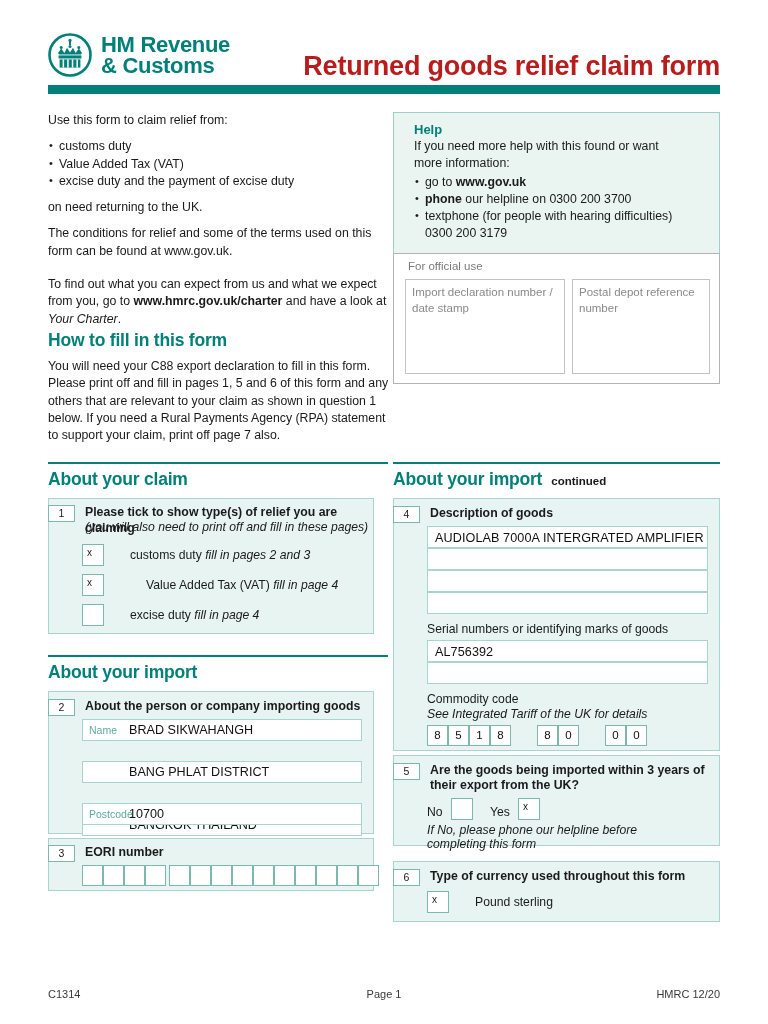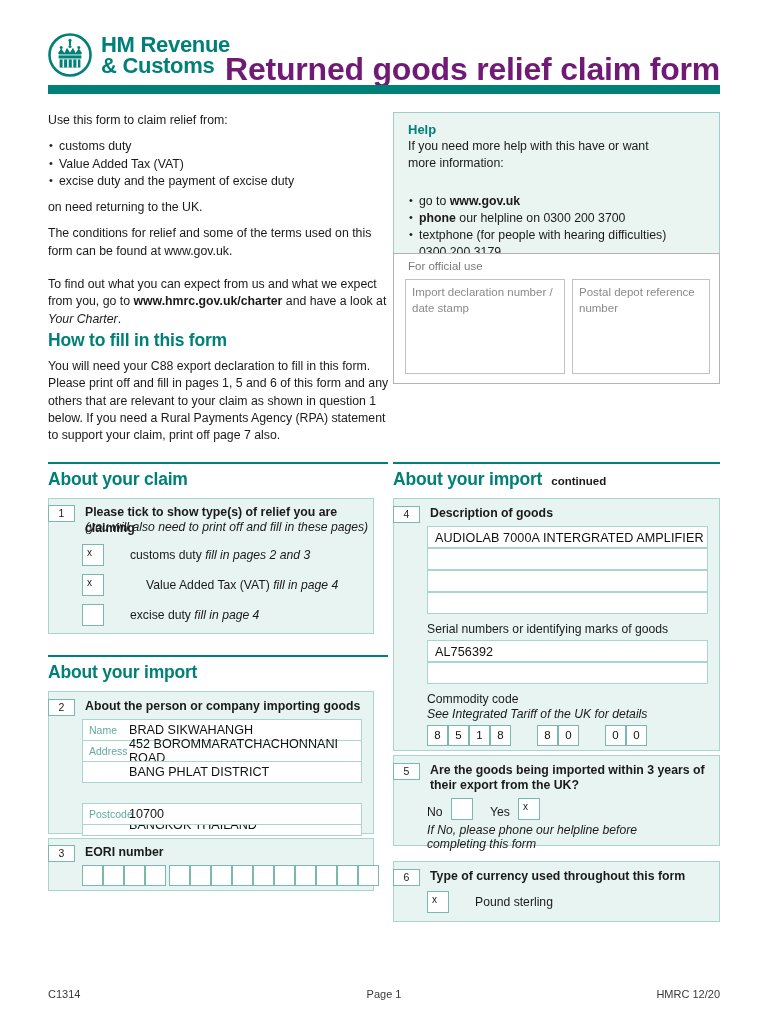--- a/index.html
+++ b/index.html
@@ -15,21 +15,21 @@
   .page { position:absolute; left:0; top:0; width:768px; height:1024px; }
 
   
   .header { position:absolute; left:48px; top:33px; width:672px; height:62px;text-decoration:underline; }
   .logo-wrap { position:absolute; left:0; top:0; display:flex; align-items:center; gap:9px; }
   .crown-circle { width:44px; height:44px; flex:none; }
   .logo-text { font-size:22px; line-height:21px; font-weight:bold; color:#008079; letter-spacing:-0.3px; }
   .logo-text span { display:block; }
   .header-title {
     position:absolute; right:0; top:18px;
-    font-size:32px; font-weight:bold; color:#701a75; letter-spacing:-0.2px;
+    font-size:27px; font-weight:bold; color:#b91c1c; letter-spacing:-0.2px;
     white-space:nowrap;
   }
   .teal-rule { position:absolute; left:48px; top:85px; width:672px; height:9px; background:#008079; }
 
   
   .h2 { font-size:17.5px; font-weight:bold; color:#008079; letter-spacing:-0.2px; }
   .body-txt { font-size:12.3px; line-height:17.3px; color:#1a1a1a; }
   .body-txt p { margin:0 0 9px 0; }
   .body-txt ul { margin:0 0 9px 0; padding:0; list-style:none; }
   .body-txt li { padding-left:11px; position:relative; }
@@ -40,21 +40,21 @@
   
   .about-form { position:absolute; left:48px; top:112px; width:340px; }
   .about-form .h2 { margin:0 0 7px 0; }
   .howto { position:absolute; left:48px; top:330px; width:345px; }
   .howto .h2 { margin:0 0 7px 0; }
 
   
   .help-box {
     position:absolute; left:393px; top:112px; width:327px;
     border:1px solid #9ecfc8; background:#eaf5f2;
-    padding:9px 12px 11px 14px;
+    padding:9px 12px 11px 20px;
   }
   .help-title { font-size:13px; font-weight:bold; color:#008079; margin-bottom:1px; }
 
   
   .official {
     position:absolute; left:393px; top:253px; width:327px; height:131px;
     border:1px solid #b3b3b3; background:#ffffff;
   }
   .official-label { position:absolute; left:14px; top:6px; font-size:11.5px; color:#7a7a7a; }
   .official-cell {
@@ -171,22 +171,22 @@
   <div class="howto">
     <div class="h2">How to fill in this form</div>
     <div class="body-txt">
       <p>You will need your C88 export declaration to fill in this form. Please print off and fill in pages 1, 5 and 6 of this form and any others that are relevant to your claim as shown in question 1 below. If you need a Rural Payments Agency (RPA) statement to support your claim, print off page 7 also.</p>
     </div>
   </div>
 
   <div class="help-box">
     <div class="help-title">Help</div>
     <div class="body-txt">
-      <div>If you need more help with this have or want</div>
-      <div style="margin-bottom:20px;">more information:</div>
+      <div>If you need more help with this found or want</div>
+      <div style="margin-bottom:1px;">more information:</div>
       <ul>
         <li><span>go to </span><span class="bd">www.gov.uk</span></li>
         <li><span class="bd">phone</span><span> our helpline on 0300 200 3700</span></li>
         <li><span>textphone (for people with hearing difficulties)</span><br><span>0300 200 3179</span></li>
       </ul>
     </div>
   </div>
 
   <div class="official">
     <div class="official-label">For official use</div>
@@ -223,24 +223,20 @@
       </div>
   </div>
 
   <div class="panel" style="left:48px; top:691px; width:326px; height:143px;">
     <div class="qnum" style="top:7px;">2</div>
     <div class="qtitle" style="left:36px; top:7px; width:285px;">About the person or company importing goods</div>
 
     <div class="frow" style="left:33px; top:27px; width:280px; height:22px;">
       <span class="flabel">Name</span>
       <span class="fval">BRAD SIKWAHANGH</span>
-    </div>
-    <div class="frow" style="left:33px; top:48px; width:280px; height:22px;">
-      <span class="flabel">Address</span>
-      <span class="fval">452 BOROMMARATCHACHONNANI ROAD</span>
     </div>
     <div class="frow" style="left:33px; top:69px; width:280px; height:22px;">
       <span class="flabel"></span>
       <span class="fval">BANG PHLAT DISTRICT</span>
     </div>
     <div class="frow" style="left:33px; top:90px; width:280px; height:22px;margin-top:32px;">
       <span class="flabel"></span>
       <span class="fval">BANGKOK THAILAND</span>
     </div>
     <div class="frow" style="left:33px; top:111px; width:280px; height:22px;">

